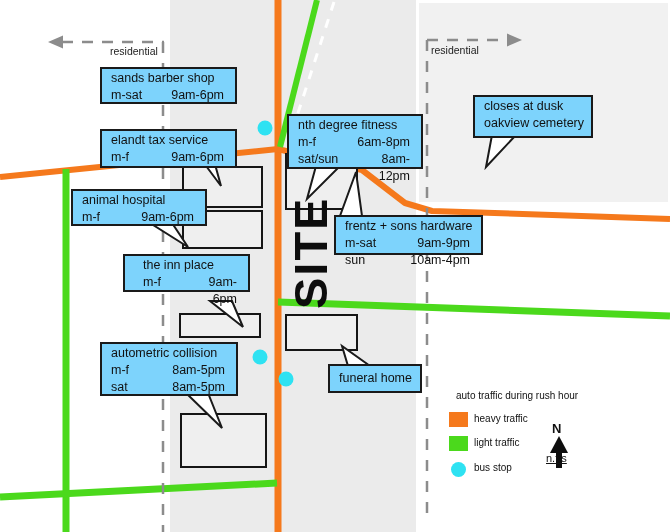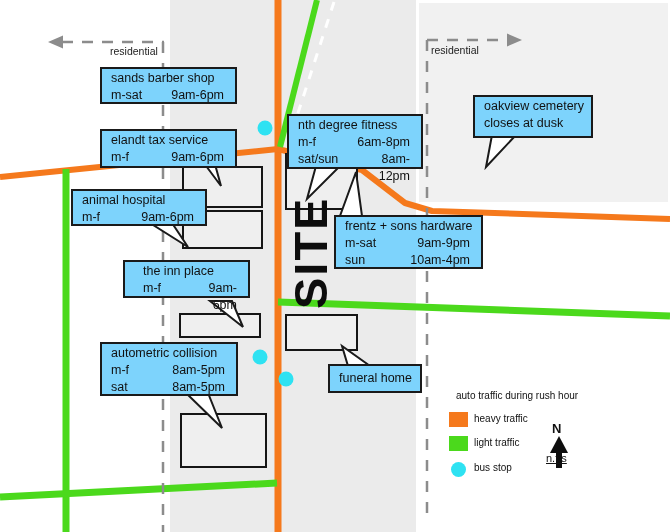--- a/index.html
+++ b/index.html
@@ -110,21 +110,21 @@
   </div>
 
   <div class="callout" style="left:71px;top:189px;width:136px;height:37px;">
     <div class="title">animal hospital</div>
     <div class="row">
         <span>m-f</span>
         <span class="time">9am-6pm</span>
       </div>
   </div>
 
-  <div class="callout" style="left:123px;top:260px;width:127px;height:38px;">
+  <div class="callout" style="left:123px;top:254px;width:127px;height:38px;">
     <div class="title" style="padding-left:18px;">the inn place</div>
     <div class="row" style="grid-template-columns:50px 1fr;padding-left:18px;">
         <span>m-f</span>
         <span class="time">9am-6pm</span>
       </div>
   </div>
 
   <div class="callout" style="left:100px;top:342px;width:138px;height:54px;">
     <div class="title">autometric collision</div>
     <div class="row">
@@ -142,39 +142,39 @@
     <div class="row">
         <span>m-f</span>
         <span class="time">6am-8pm</span>
       </div>
     <div class="row">
         <span>sat/sun</span>
         <span class="time">8am-12pm</span>
       </div>
   </div>
 
-  <div class="callout" style="left:334px;top:215px;width:149px;height:54px;">
+  <div class="callout" style="left:334px;top:215px;width:149px;height:40px;">
     <div class="title">frentz + sons hardware</div>
     <div class="row">
         <span>m-sat</span>
         <span class="time">9am-9pm</span>
       </div>
     <div class="row">
         <span>sun</span>
         <span class="time">10am-4pm</span>
       </div>
   </div>
 
   <div class="callout" style="left:328px;top:364px;width:94px;height:29px;line-height:23px;">
     <div class="title">funeral home</div>
   </div>
 
   <div class="callout" style="left:473px;top:95px;width:120px;height:43px;">
+    <div class="title">closes at dusk</div>
     <div class="title">oakview cemetery</div>
-    <div class="title">closes at dusk</div>
   </div>
 
   <div class="abs legend legend-title">auto traffic during rush hour</div>
 
   <svg class="layer2" style="left:449px;top:412px;" width="20" height="17">
     <rect x="0" y="0" width="19" height="15" fill="#F5791C"></rect>
   </svg>
   <div class="abs legend legend-label" style="left:474px;top:413px;">heavy traffic</div>
 
   <svg class="layer2" style="left:449px;top:436px;" width="20" height="17">

